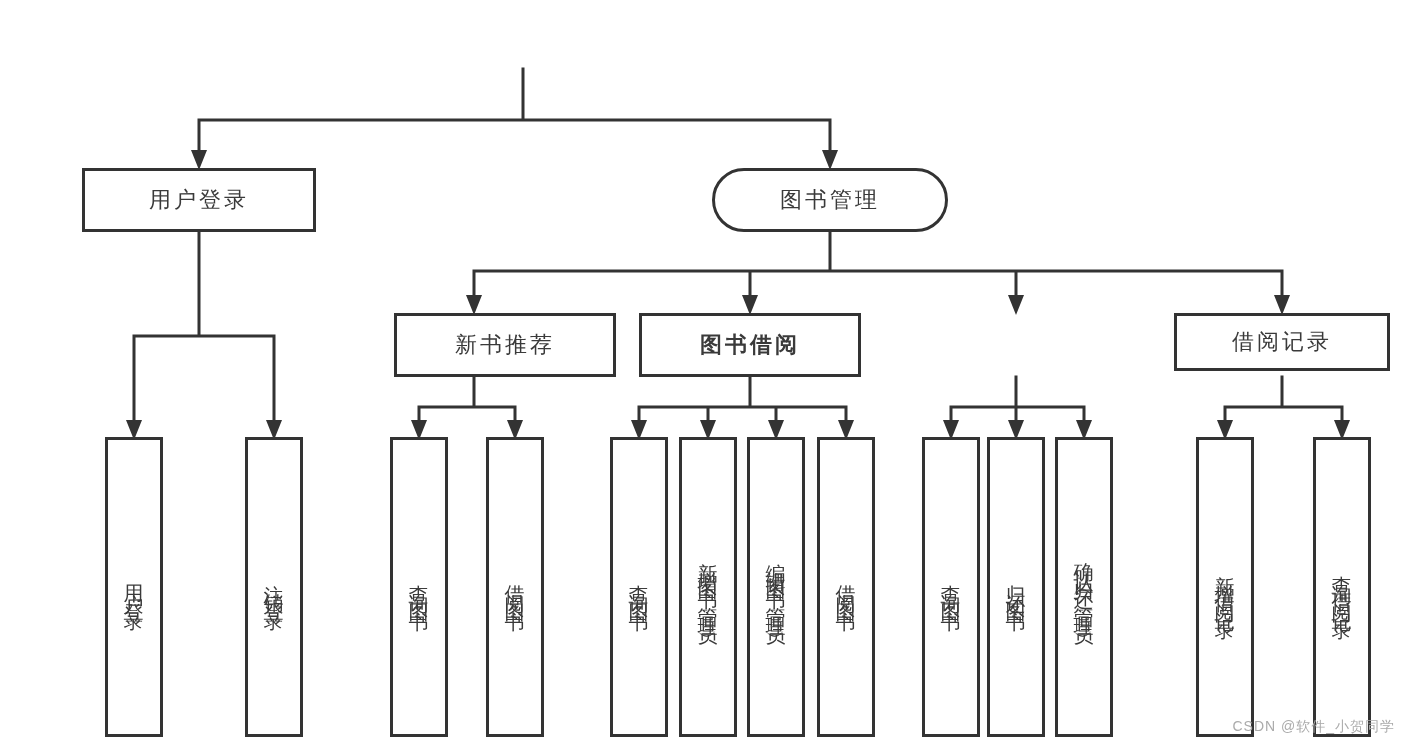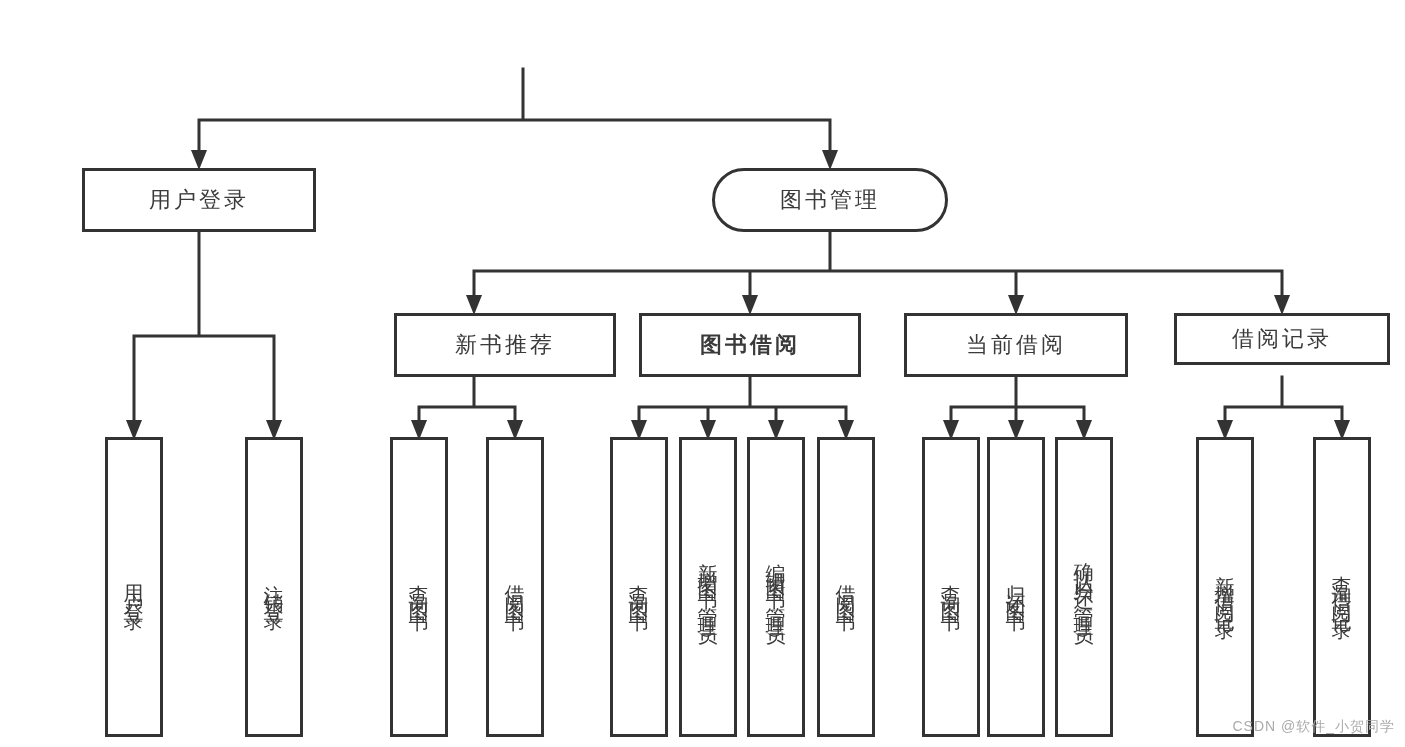--- a/index.html
+++ b/index.html
@@ -83,22 +83,21 @@
     <polygon points="1217,420 1233,420 1225,440"></polygon>
     <polygon points="1334,420 1350,420 1342,440"></polygon>
   </svg>
 
 
   <div class="node node-h" style="left:82px; top:168px; width:234px; height:64px;">用户登录</div>
   <div class="node node-h" style="left:712px; top:168px; width:236px; height:64px;border-radius:32px;">图书管理</div>
 
   <div class="node node-h" style="left:363px; top:313px; width:222px; height:64px;margin-left:31px;">新书推荐</div>
   <div class="node node-h" style="left:639px; top:313px; width:222px; height:64px;font-weight:bold;">图书借阅</div>
-  <div class="node node-h" style="left:904px; top:313px; width:224px; height:64px;">当前借阅</div>
-  <div class="node node-h" style="left:1174px; top:313px; width:216px; height:52px;">借阅记录</div>
+  <div class="node node-h" style="left:1174px; top:313px; width:216px; height:58px;">借阅记录</div>
 
   <div class="node node-v" style="left:105px; top:437px; width:58px; height:300px;">
     <span class="vtext">用户登录</span>
   </div>
   <div class="node node-v" style="left:245px; top:437px; width:58px; height:300px;">
     <span class="vtext">注销登录</span>
   </div>
 
   <div class="node node-v" style="left:390px; top:437px; width:58px; height:300px;">
     <span class="vtext">查询图书</span>

